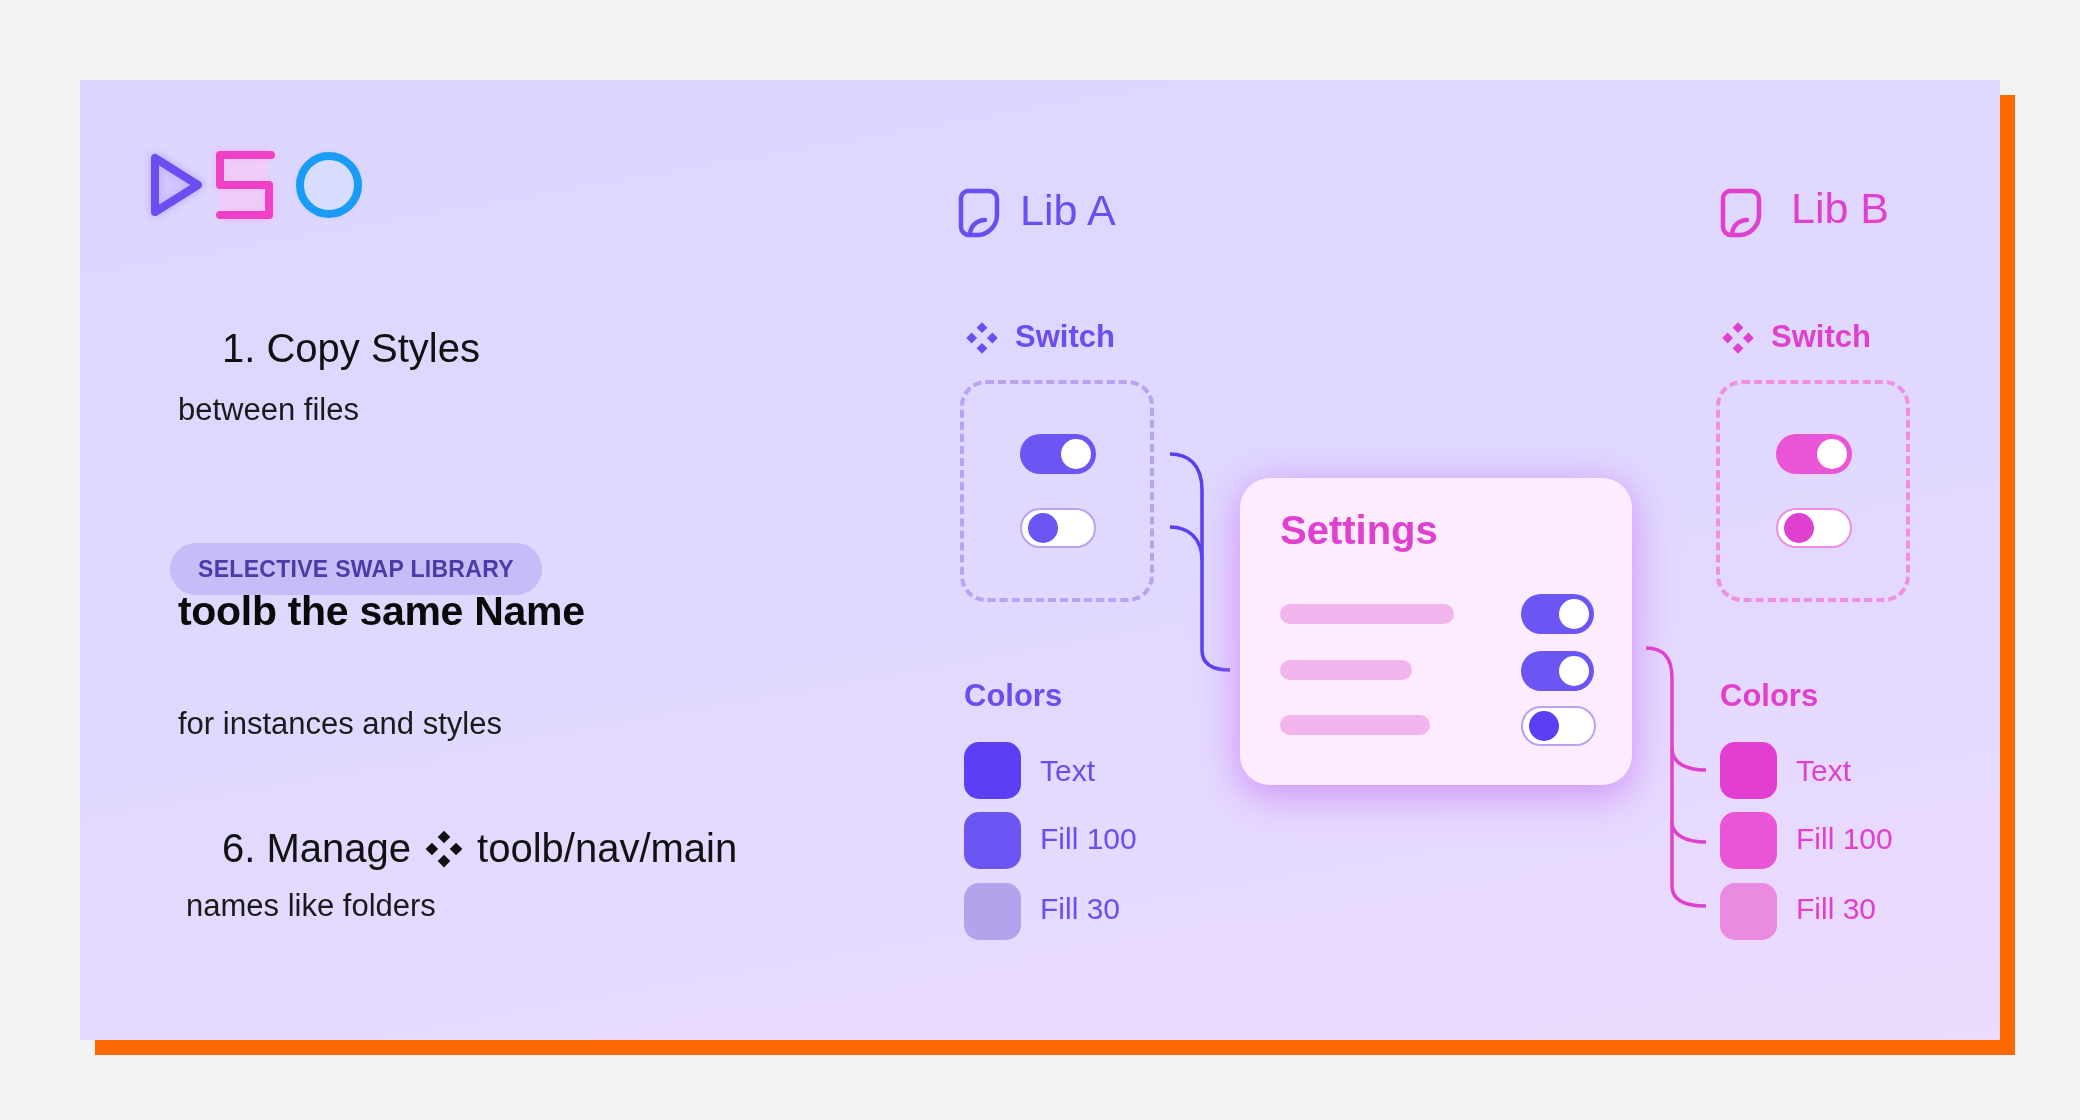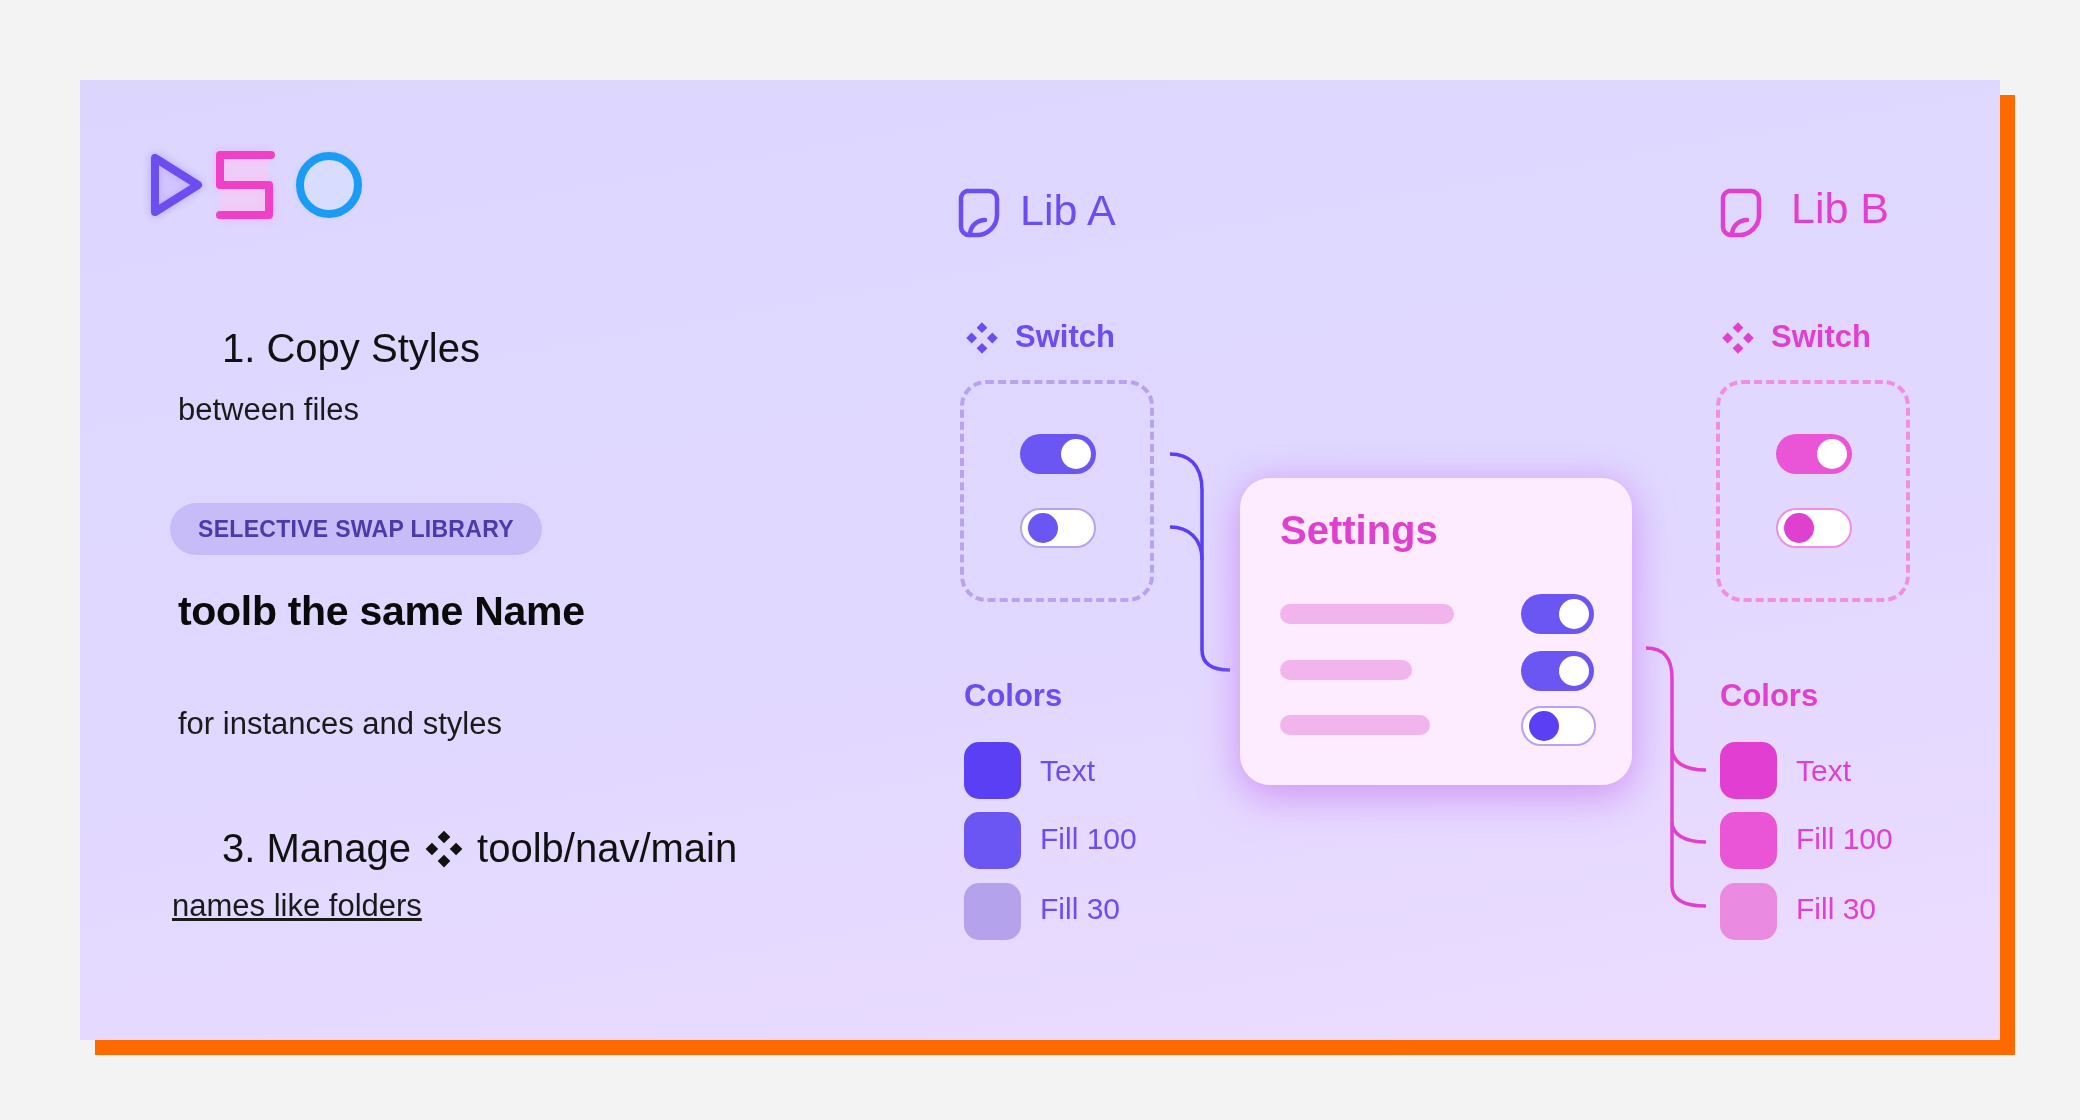--- a/index.html
+++ b/index.html
@@ -5,21 +5,21 @@
   html, body { margin:0; padding:0; }
   body { width:2080px; height:1120px; background:#f3f3f3; position:relative; overflow:hidden; font-family:"Liberation Sans", "DejaVu Sans", sans-serif; }
   .orange { position:absolute; left:95px; top:95px; width:1920px; height:960px; background:#ff6a00; }
   .card { position:absolute; left:80px; top:80px; width:1920px; height:960px;
           background:linear-gradient(170deg,#dcd6ff 0%,#e0d8ff 50%,#ecdbff 100%); overflow:hidden; }
   .abs { position:absolute; }
   .logo { left:60px; top:60px; width:240px; height:90px; }
   .h1 { color:#111; font-size:40px; white-space:nowrap;margin-left:44px; }
   .sub { color:#1a1a1a; font-size:31px; white-space:nowrap; }
   .badge { background:#c7bcf8; color:#4c3aa8; border-radius:26px; font-weight:bold; font-size:23px;
-           padding:0 28px; height:52px; line-height:52px; white-space:nowrap; letter-spacing:0.3px; }
+           padding:0 28px; height:52px; line-height:52px; white-space:nowrap; letter-spacing:0.3px;margin-top:40px; }
   .h2 { color:#0a0a0a; font-weight:bold; font-size:41px; line-height:51px; letter-spacing:-0.3px; }
   .libtitle { font-weight:normal; font-size:43px; white-space:nowrap; }
   .lbl { font-weight:bold; font-size:31px; white-space:nowrap; }
   .dash { border:4px dashed; border-radius:26px; box-sizing:border-box; }
   .toggle { width:76px; height:40px; border-radius:20px; box-sizing:border-box; position:absolute; }
   .toggle .knob { width:30px; height:30px; border-radius:50%; position:absolute; top:5px; }
   .toggle.on .knob { right:5px; background:#fff; }
   .toggle.off { background:#fff; border:2px solid; }
   .toggle.off .knob { left:6px; top:3px; }
   .swatch { width:57px; height:57px; border-radius:15px; position:absolute; }
@@ -56,32 +56,32 @@
   <div class="abs sub" style="left:98px;top:312px;">between files</div>
 
   <div class="abs badge" style="left:90px;top:423px;">SELECTIVE SWAP LIBRARY</div>
 
   <div class="abs h2" style="left:98px;top:506px;">
     <div>toolb the same Name</div>
   </div>
   <div class="abs sub" style="left:98px;top:626px;">for instances and styles</div>
 
   <div class="abs h1" style="left:98px;top:746px;display:flex;align-items:center;">
-    <span>3. Manage</span>
+    <span>6. Manage</span>
     <svg width="42" height="42" viewBox="0 0 24 24" style="margin:0 12px;">
       <g fill="#111">
           <path d="M12 1.5l3.6 3.6L12 8.7 8.4 5.1z"></path>
           <path d="M12 15.3l3.6 3.6L12 22.5l-3.6-3.6z"></path>
           <path d="M5.1 8.4l3.6 3.6-3.6 3.6L1.5 12z"></path>
           <path d="M18.9 8.4l3.6 3.6-3.6 3.6-3.6-3.6z"></path>
         </g>
     </svg>
     <span>toolb/nav/main</span>
   </div>
-  <div class="abs sub" style="left:92px;top:808px;text-decoration:underline;">names like folders</div>
+  <div class="abs sub" style="left:106px;top:808px;">names like folders</div>
 
   <svg class="abs" style="left:878px;top:108px;" width="42" height="50" viewBox="0 0 42 50">
     <path d="M9 3 H31 A8 8 0 0 1 39 11 V27 C39 38 30 47 19 47 H11 A8 8 0 0 1 3 39 V11 A8 8 0 0 1 9 3 Z" fill="none" stroke="#6b4df0" stroke-width="4.5"></path>
     <path d="M12 47 C12 38 19 32 27 32" fill="none" stroke="#6b4df0" stroke-width="4.5" stroke-linecap="round"></path>
   </svg>
   <div class="abs libtitle" style="left:940px;top:106px;color:#6b4df0;">Lib A</div>
 
   <svg class="abs" style="left:884px;top:240px;" width="36" height="36" viewBox="0 0 24 24">
     <g fill="#6b4df0">
         <path d="M12 1.5l3.6 3.6L12 8.7 8.4 5.1z"></path>

